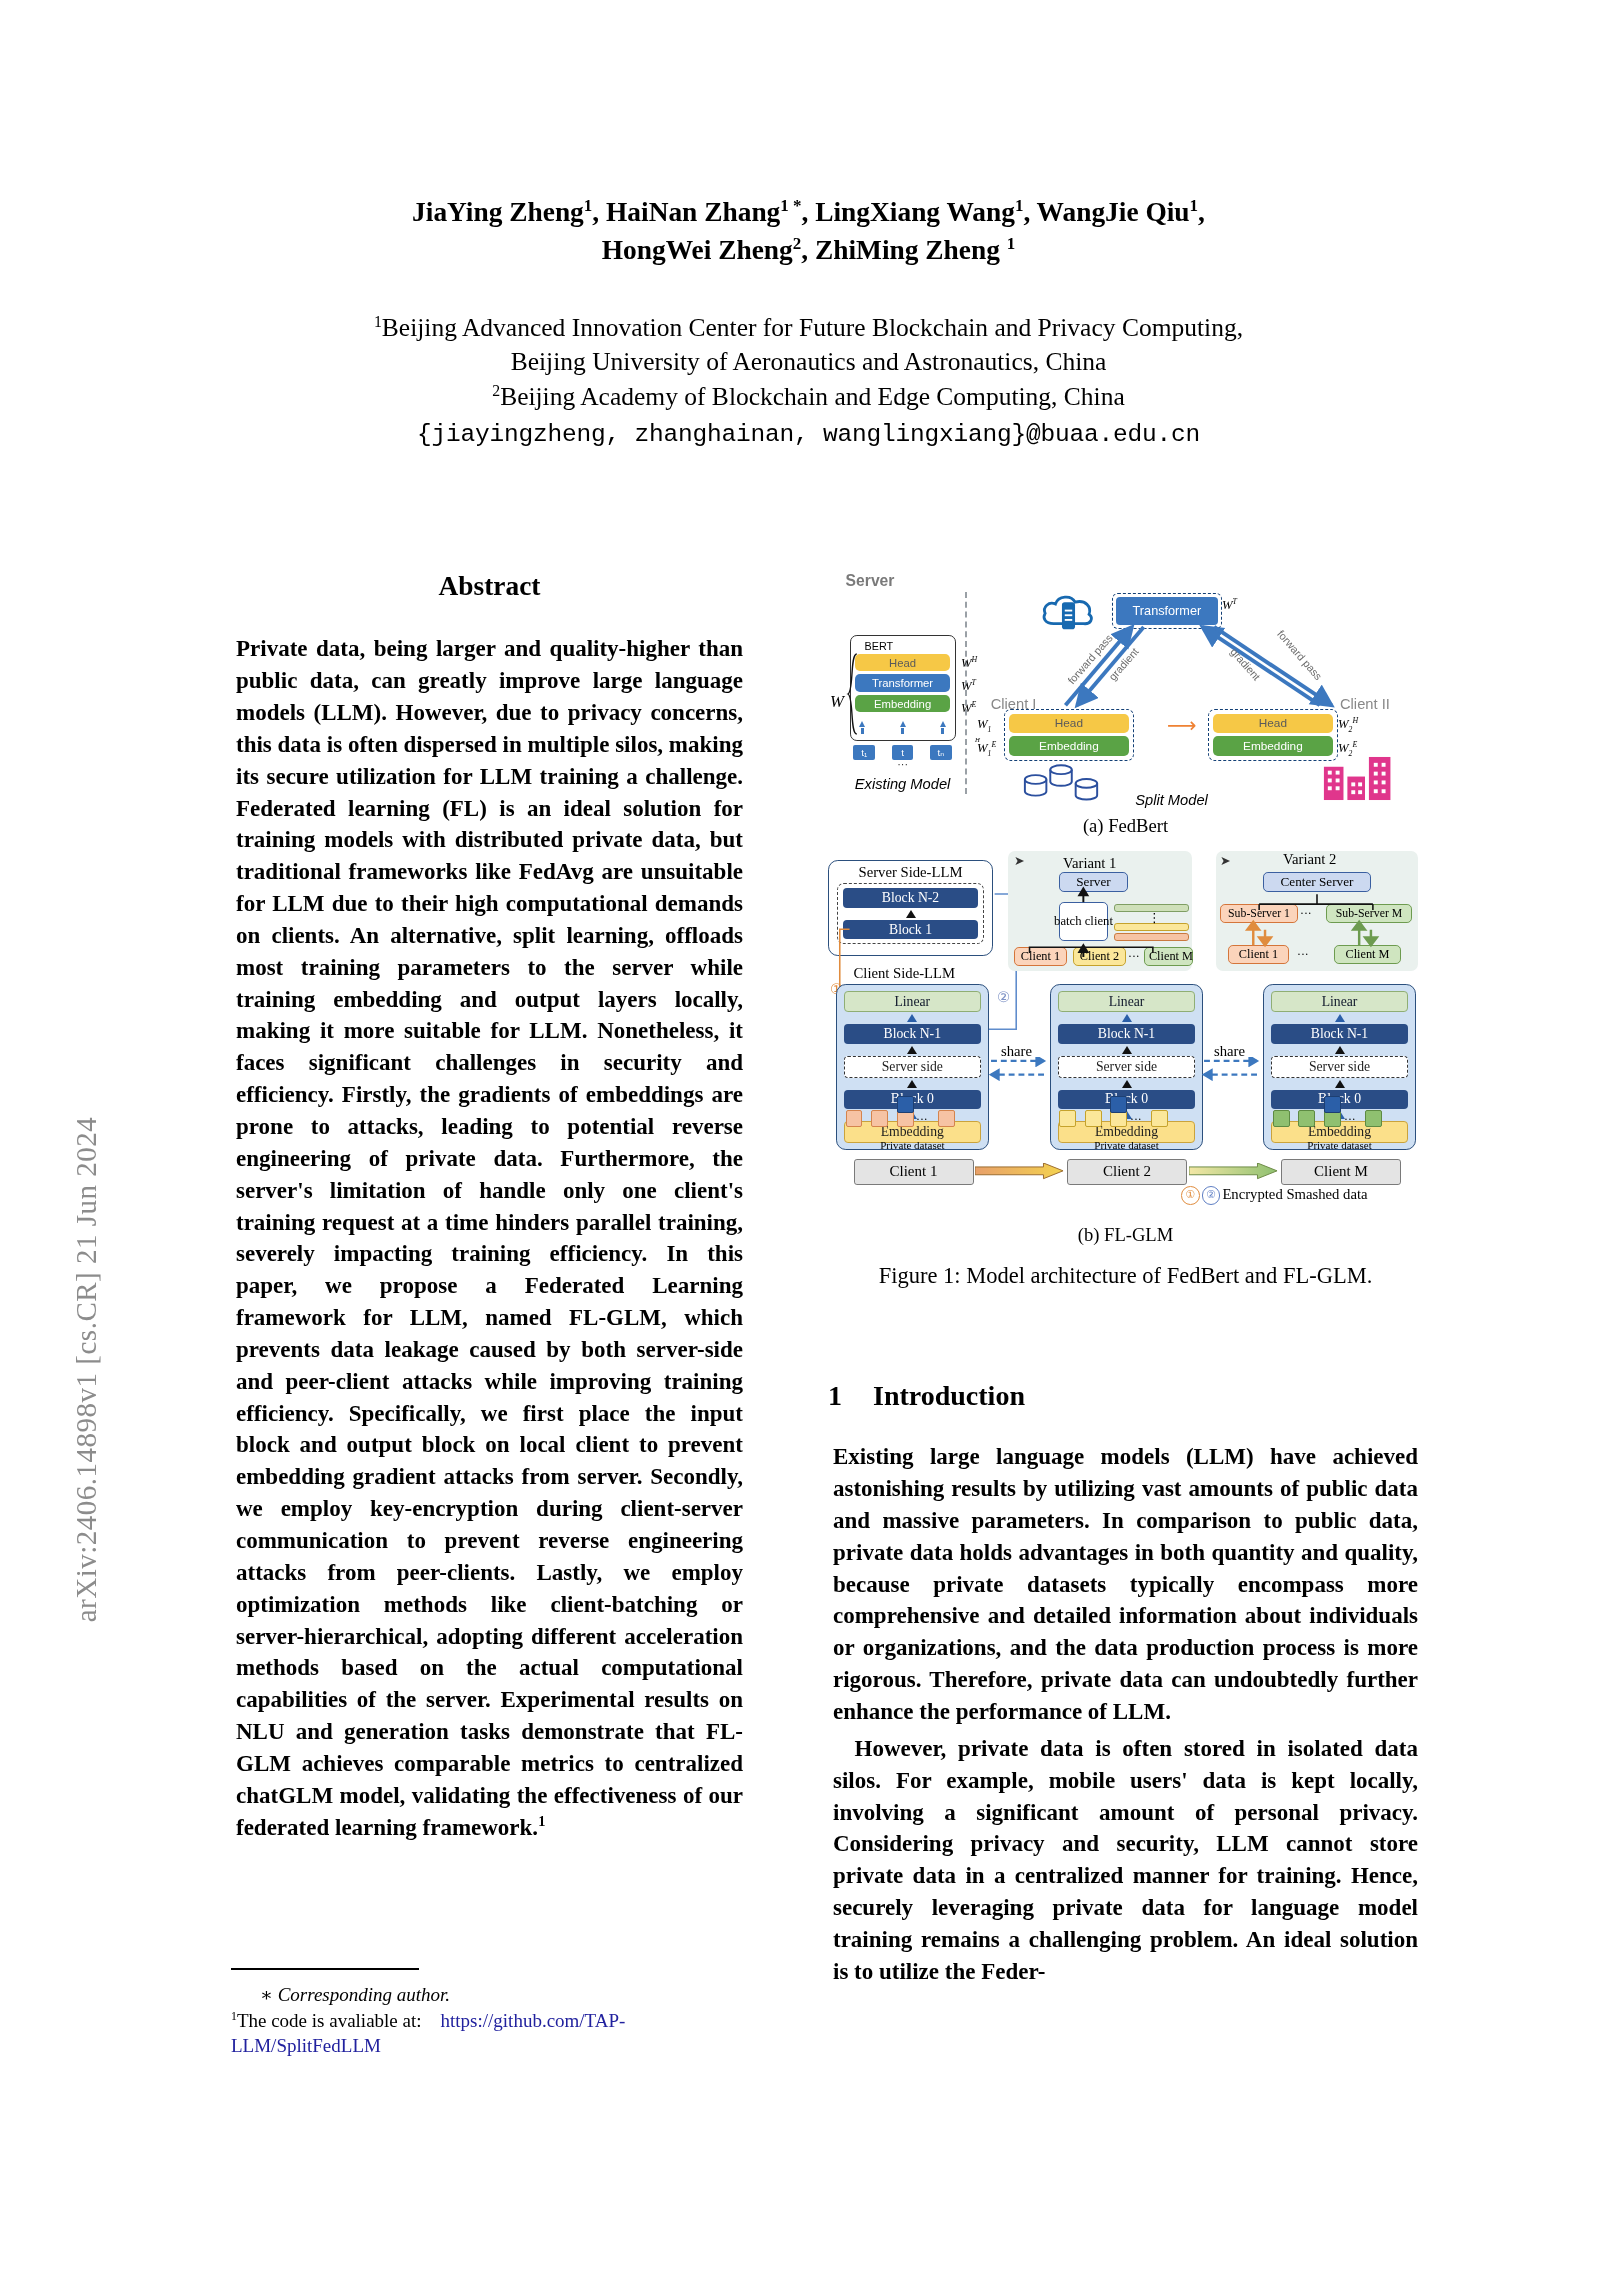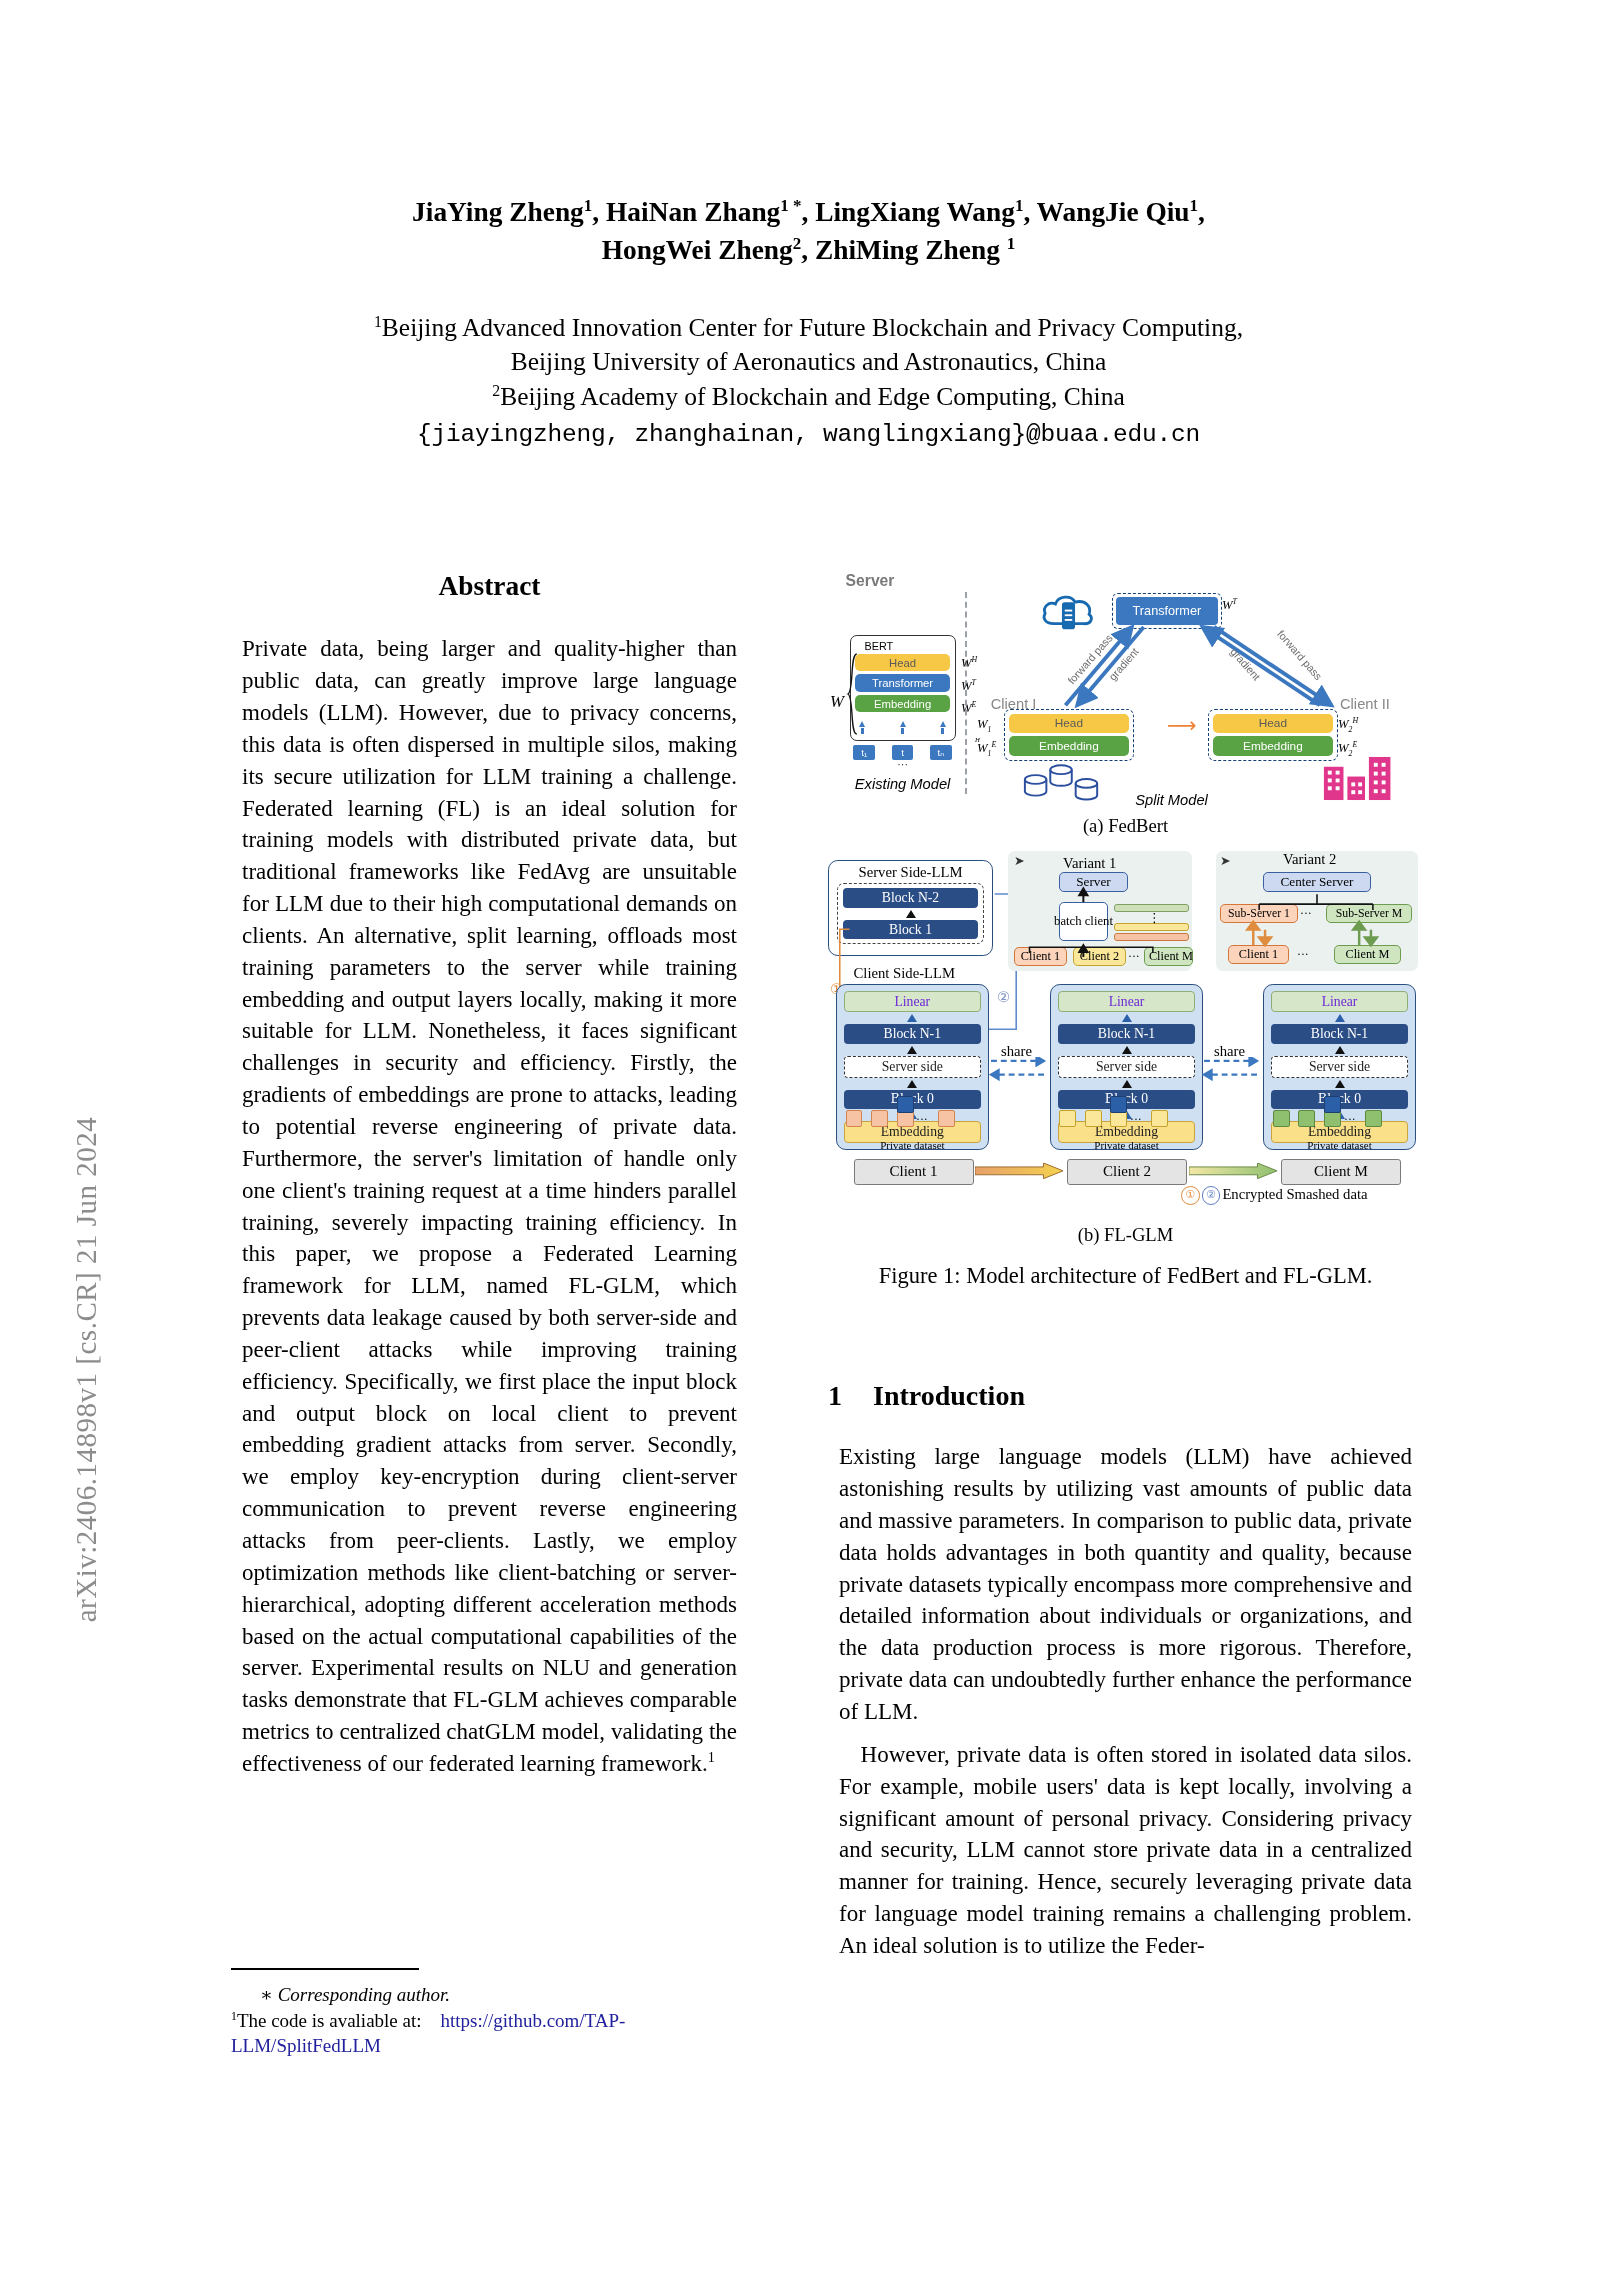--- a/index.html
+++ b/index.html
@@ -24,21 +24,21 @@
       font-family:"Liberation Mono","DejaVu Sans Mono",monospace;letter-spacing:-0.2px;}
   sup{font-size:0.62em;vertical-align:super;line-height:0;font-weight:inherit;}
 
   
   .col{position:absolute;font-size:23px;line-height:1.385;text-align:justify;
        text-justify:inter-word;hyphens:none;}
   .col-left{left:231px;top:568px;width:517px;}
   .col-right{left:828px;top:568px;width:595px;}
 
   .abs-head{text-align:center;font-size:27.4px;font-weight:bold;margin:0 0 27.4px 0;}
-  .p{margin:11px;text-align:justify;}
+  .p{margin:5px;text-align:justify;font-weight:bold;}
   .p + .p{margin-top:0;text-indent:21.6px;}
 
   
   .footnote{position:absolute;left:231px;top:1968px;width:529px;}
   .fn-rule{width:188px;height:1.6px;background:#000;margin-bottom:12.7px;}
   .fn-line{font-size:19px;line-height:1.33;text-align:justify;}
   .fn-star{font-style:italic;padding-left:29px;}
   .lnk{color:#21219e;}
 
   
@@ -95,21 +95,21 @@
   .orangearrow{position:absolute;left:192px;top:135px;font-size:20.6px;color:#ef8234;line-height:1;}
 
   
   .flglm{position:relative;width:595px;height:300px;margin-top:5.9px;
      font-family:"Liberation Serif",serif;}
   .stack{position:absolute;width:153px;background:#cfe0f3;border:1.6px solid #2b4f7d;
          border-radius:9.8px;padding:5.9px 6.9px;box-sizing:border-box;}
   .blk{height:19.6px;border-radius:3.9px;font-size:13.7px;display:flex;align-items:center;
        justify-content:center;margin:0;}
   .blk.dark{background:#2a4d86;color:#fff;}
-  .blk.lin{background:#d6e6c8;color:#6d28d9;border:1px solid #8fae74;}
+  .blk.lin{background:#d6e6c8;color:#0f172a;border:1px solid #8fae74;}
   .blk.embed{background:#fbe08a;color:#1d1d1d;border:1px solid #caa33c;}
   .blk.srvside{background:#fff;color:#1d1d1d;border:1.6px dashed #333;}
   .bigup{width:0;height:0;margin:2px auto;border-left:5.9px solid transparent;
       border-right:5.9px solid transparent;border-bottom:8.8px solid #2b5fa8;}
   .blkup{width:0;height:0;margin:2px auto;border-left:5.9px solid transparent;
       border-right:5.9px solid transparent;border-bottom:8.8px solid #111;}
 
   .srvllm{position:absolute;left:0;top:17.6px;width:165px;height:96px;
      border:1.6px solid #2b4f7d;border-radius:9.8px;background:#fff;box-sizing:border-box;}
   .srvllm-t{font-size:14.7px;text-align:center;margin:2.9px 0 2px 0;}

